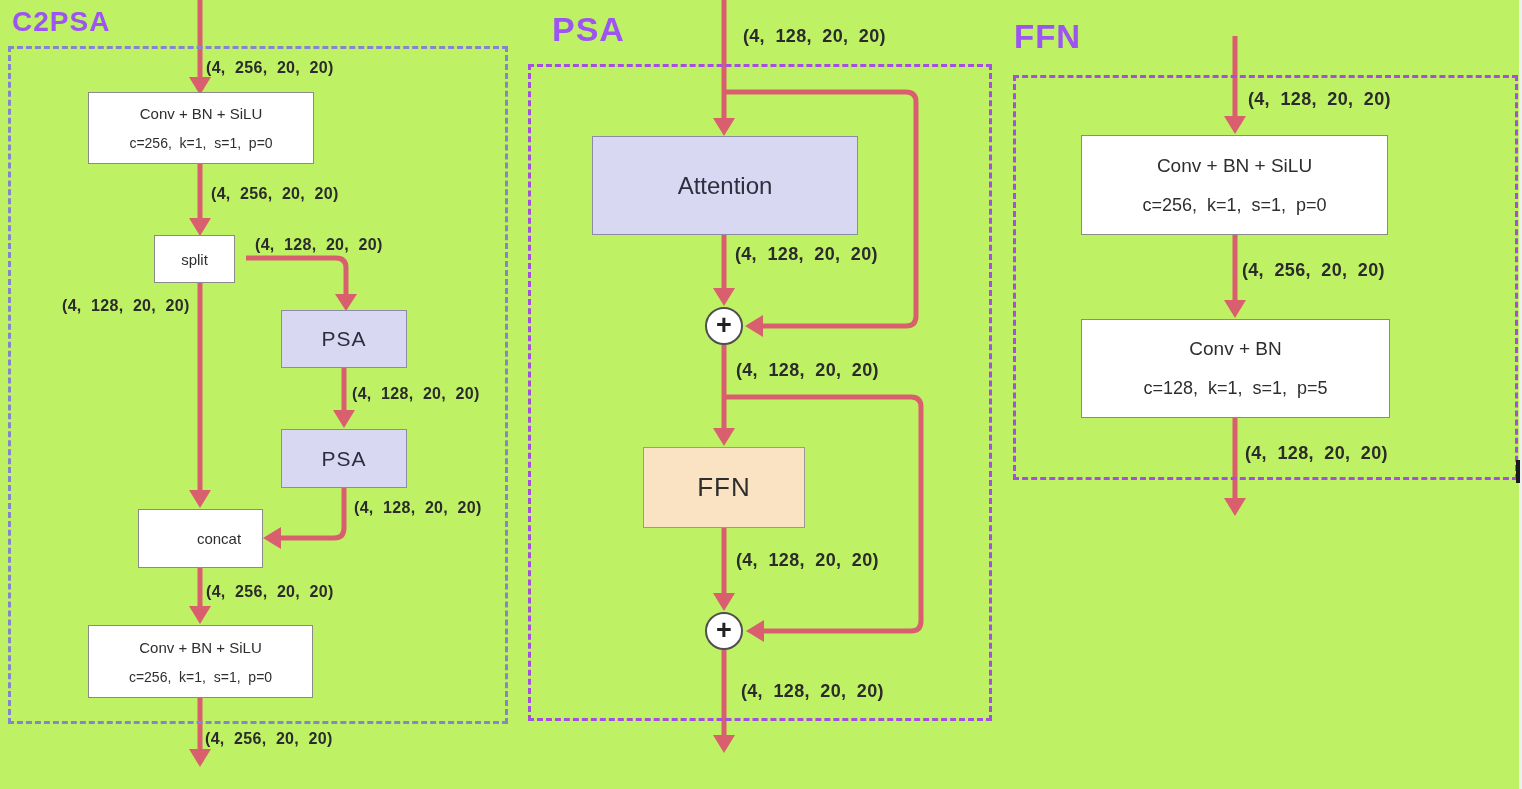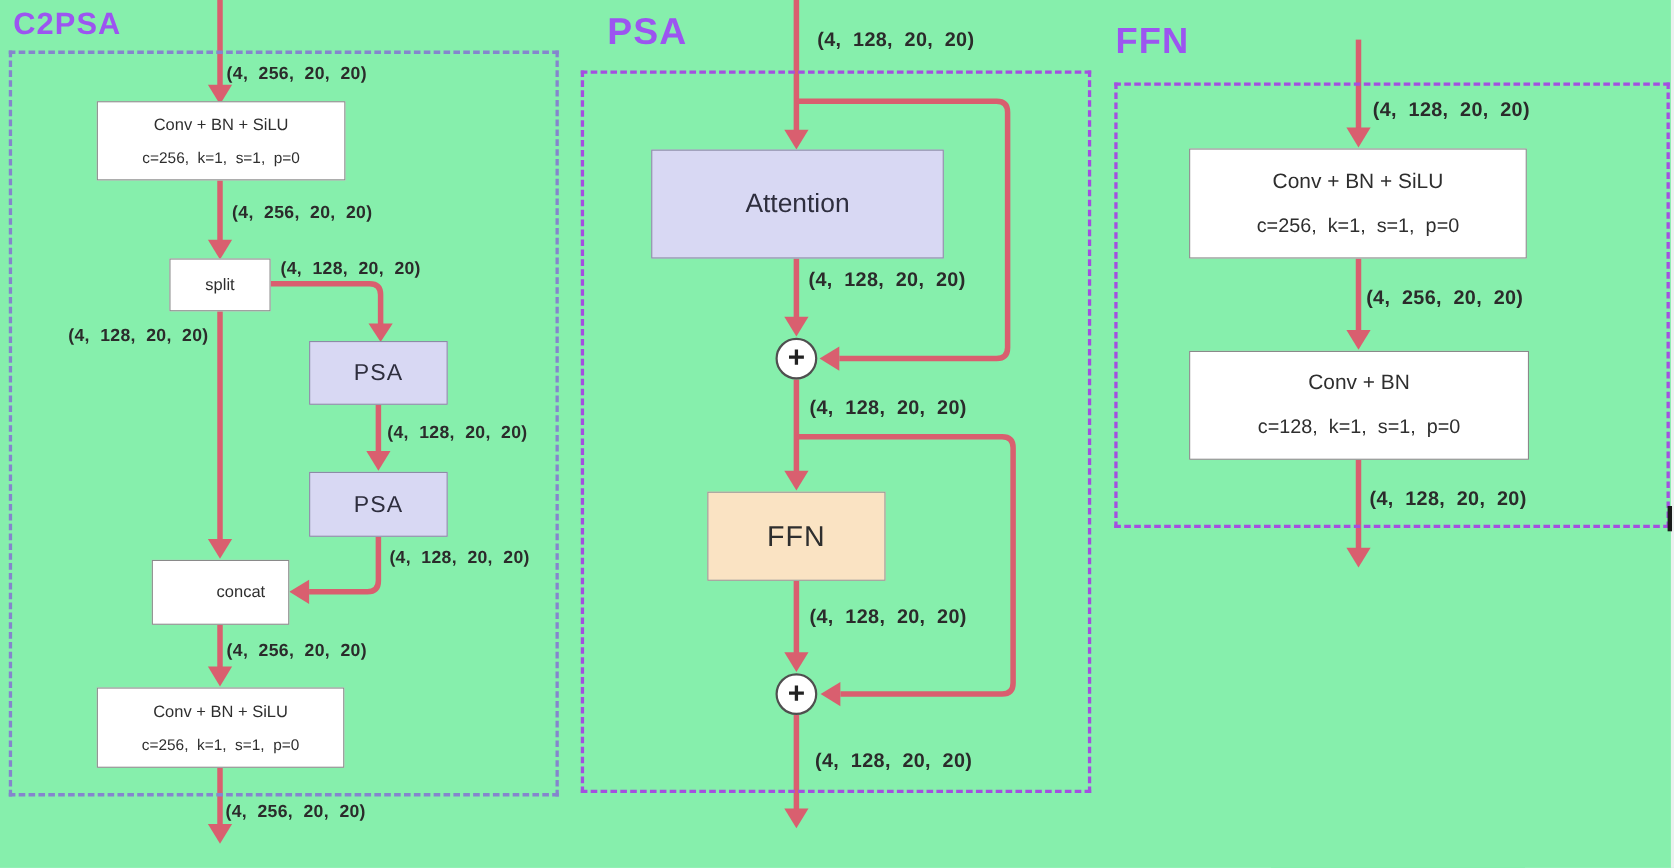--- a/index.html
+++ b/index.html
@@ -1,16 +1,16 @@
 <!DOCTYPE html>
 <html><head>
 <meta charset="utf-8">
 <style>
   html,body{margin:0;padding:0;background:#fdfdfd;}
-  #stage{position:relative;width:1522px;height:789px;background:#86efac;overflow:hidden;
+  #stage{position:relative;width:1522px;height:789px;background:#bef264;overflow:hidden;
          font-family:"Liberation Sans",sans-serif;}
   svg.connectors{position:absolute;left:0;top:0;}
   .title{position:absolute;font-weight:700;color:#9c55f0;letter-spacing:1px;}
   .title.t-c2psa{left:12px;top:6px;font-size:28px;}
   .title.t-psa{left:552px;top:10px;font-size:34px;}
   .title.t-ffn{left:1014px;top:18px;font-size:33px;}
   .region{position:absolute;border:3px dashed #8585cd;}
   .region.r-c2psa{left:8px;top:46px;width:494px;height:672px;border-color:#8585cd;}
   .region.r-psa{left:528px;top:64px;width:458px;height:651px;border-color:#a44fe0;}
   .region.r-ffn{left:1013px;top:75px;width:499px;height:399px;border-color:#a44fe0;}
@@ -96,21 +96,21 @@
 
   <div class="lbl s" style="left:206px;top:59px;">(4,  256,  20,  20)</div>
 
   <div class="box b-conv-s" style="left:88px;top:92px;width:226px;height:72px;">
     <div class="l1">Conv + BN + SiLU</div>
     <div class="l2">c=256,  k=1,  s=1,  p=0</div>
   </div>
 
   <div class="lbl s" style="left:211px;top:185px;">(4,  256,  20,  20)</div>
 
-  <div class="box" style="left:154px;top:235px;width:92px;height:48px;font-size:15px;justify-content:center;">
+  <div class="box" style="left:154px;top:235px;width:81px;height:48px;font-size:15px;justify-content:center;">
     <div class="l1">split</div>
   </div>
 
   <div class="lbl s" style="left:255px;top:236px;">(4,  128,  20,  20)</div>
   <div class="lbl s" style="left:62px;top:297px;">(4,  128,  20,  20)</div>
 
   <div class="box lav" style="left:281px;top:310px;width:126px;height:58px;font-size:21px;letter-spacing:1px;">
     <div class="l1">PSA</div>
   </div>
 
@@ -165,21 +165,21 @@
 
   <div class="box b-conv-l" style="left:1081px;top:135px;width:307px;height:100px;">
     <div class="l1">Conv + BN + SiLU</div>
     <div class="l2">c=256,  k=1,  s=1,  p=0</div>
   </div>
 
   <div class="lbl m" style="left:1242px;top:260px;">(4,  256,  20,  20)</div>
 
   <div class="box b-conv-l" style="left:1081px;top:319px;width:309px;height:99px;">
     <div class="l1">Conv + BN</div>
-    <div class="l2">c=128,  k=1,  s=1,  p=0</div>
+    <div class="l2">c=128,  k=1,  s=1,  p=5</div>
   </div>
 
   <div class="lbl m" style="left:1245px;top:443px;">(4,  128,  20,  20)</div>
 
   <div class="edge-strip"></div>
   <div class="cursor-mark"></div>
 
 </div>
 
 </body></html>

